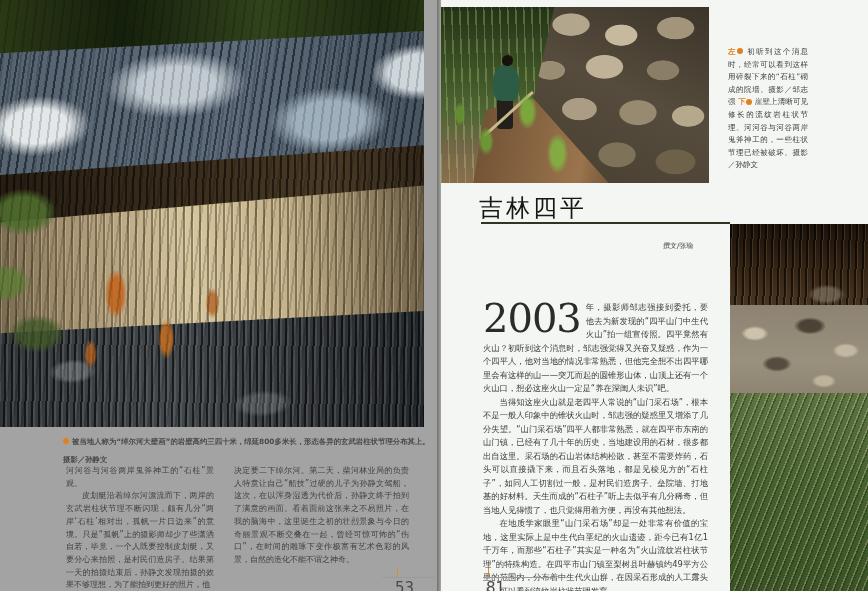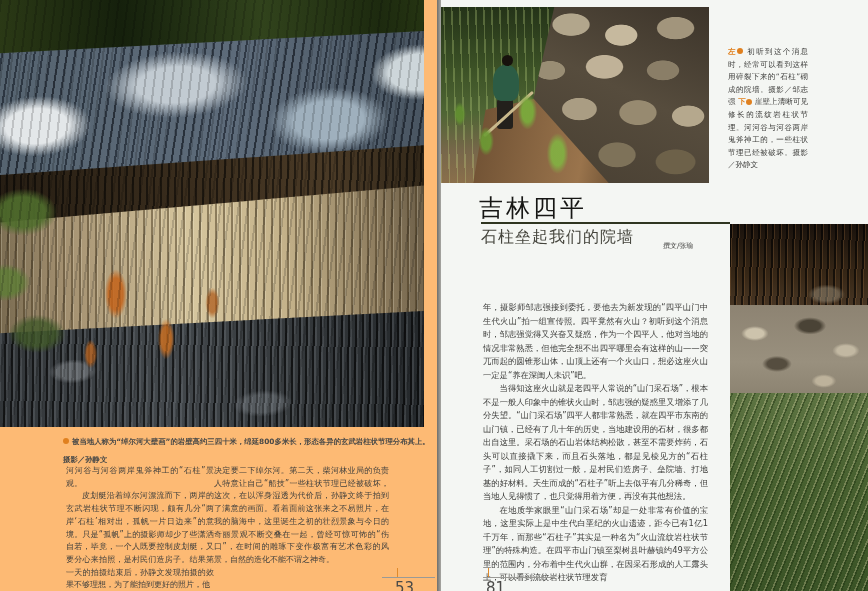--- a/index.html
+++ b/index.html
@@ -1,21 +1,21 @@
 <!DOCTYPE html>
 <html><head>
 <meta charset="utf-8">
 <style>
   * { margin:0; padding:0; box-sizing:border-box; }
   html,body { background:#d9d8d4; }
   body { font-family:"DejaVu Sans", sans-serif; }
   .spread { position:relative; width:868px; height:591px; overflow:hidden; background:#bdbcb8; }
 
   
-  .page-left  { position:absolute; left:0;   top:0; width:437px; height:591px; background:#fdba74; }
+  .page-left  { position:absolute; left:0;   top:0; width:437px; height:591px; background:#a3a3a3; }
   .page-right { position:absolute; left:441px; top:0; width:427px; height:591px; background:#f4f6f3; }
   .gutter { position:absolute; left:437px; top:0; width:4px; height:591px;
             background:linear-gradient(90deg,#6e6e6b,#a8a8a3); }
 
   
   .cliff { position:absolute; left:0; top:0; width:424px; height:427px; overflow:hidden; background:#3a3f3c; }
   .cliff .band { position:absolute; left:-20px; width:470px; }
   .veg-top { top:-14px; height:78px; transform:rotate(-2deg);
     background:linear-gradient(90deg,#2e3d17,#15200c 30%,#31431c 60%,#1d2a0f 85%,#2a3a14);
   }
@@ -60,21 +60,21 @@
   }
   .cliff-grain { position:absolute; inset:0;
     background:repeating-linear-gradient(97deg, rgba(0,0,0,.16) 0 2px, rgba(0,0,0,0) 2px 9px); }
 
   
   .lcap { position:absolute; left:63px; top:433px; width:358px; color:#4a4a48;
           font-size:7.4px; font-weight:bold; line-height:18px; white-space:nowrap; }
   .lcap .credit-line { display:block; }
   .cap-dot { display:inline-block; width:6px; height:6px; border-radius:50%;
              background:#e0801f; margin:0 3px 1px 0; vertical-align:middle; }
-  .lcols { position:absolute; left:66px; top:465px; width:343px; display:flex; 
+  .lcols { position:absolute; left:66px; top:465px; width:343px; display:flex; gap:20px;
            color:#3f3f3d; font-size:8px; line-height:12.7px; text-align:justify; }
   .lcols .c1 { width:148px; }
   .lcols .c2 { width:175px; }
   .indent { text-indent:2em; }
 
   
   .folio-rule { position:absolute; height:1px; background:#9a9a96; }
   .folio-tick { position:absolute; width:1px; height:9px; background:#e08a2a; }
   .folio-num  { position:absolute; font-size:15px; color:#4a4a48; }
 
@@ -185,21 +185,21 @@
       <span class="cap-dot"></span><span>被当地人称为“绰尔河大壁画”的岩壁高约三四十米，绵延800多米长，形态各异的玄武岩柱状节理分布其上。</span>
       <span class="credit-line">摄影／孙静文</span>
     </div>
 
     <div class="lcols">
       <div class="c1">
         <p>河河谷与河谷两岸鬼斧神工的“石柱”景观。</p>
         <p class="indent">皮划艇沿着绰尔河漂流而下，两岸的玄武岩柱状节理不断闪现，颇有几分“两岸‘石柱’相对出，孤帆一片日边来”的意境。只是“孤帆”上的摄影师却少了些潇洒自若，毕竟，一个人既要控制皮划艇，又要分心来拍照，是村民们造房子。结果第一天的拍摄结束后，孙静文发现拍摄的效果不够理想，为了能拍到更好的照片，他</p>
       </div>
       <div class="c2">
-        <p>决定要二下绰尔河。第二天，柴河林业局的负责人特意让自己“船技”一些柱状节理已经被破坏，这次，在以浑身湿透为代价后，孙静文终于拍到了满意的画面。看着面前这张来之不易照片，在我的脑海中，这里诞生之初的壮烈景象与今日的奇丽景观不断交叠在一起，曾经可惊可怖的“伤口”，在时间的雕琢下变作极富有艺术色彩的风景，自然的造化不能不谓之神奇。</p>
+        <p>决定要二下绰尔河。第二天，柴河林业局的负责人特意让自己“船技”过硬的儿子为孙静文驾船，这次，在以浑身湿透为代价后，孙静文终于拍到了满意的画面。看着面前这张来之不易照片，在我的脑海中，这里诞生之初的壮烈景象与今日的奇丽景观不断交叠在一起，曾经可惊可怖的“伤口”，在时间的雕琢下变作极富有艺术色彩的风景，自然的造化不能不谓之神奇。</p>
       </div>
     </div>
 
     <div class="folio-rule" style="left:382px; top:577px; width:53px;"></div>
     <div class="folio-tick" style="left:397px; top:568px;"></div>
     <div class="folio-num" style="left:395px; top:579px;">53</div>
   </div>
 
   <div class="gutter"></div>
 
@@ -216,25 +216,24 @@
       <div class="seedlings"></div>
     </div>
 
     <div class="rcaps">
       <span class="cap-label">左</span><span class="cap-dot"></span><span>初听到这个消息时，经常可以看到这样用碎裂下来的“石柱”砌成的院墙。</span><span>摄影／邹志强</span>
       <span class="cap-label">下</span><span class="cap-dot"></span><span>崖壁上清晰可见修长的流纹岩柱状节理。河河谷与河谷两岸鬼斧神工的，一些柱状节理已经被破坏。</span><span>摄影／孙静文</span>
     </div>
 
     <div class="title">吉林四平</div>
     <div class="title-rule"></div>
-    <div class="subtitle">石柱垒起我们的院墙</div>
     <div class="byline">撰文/张瑜</div>
 
     <div class="article">
-      <p><span>年，摄影师邹志强接到委托，要他去为新发现的“四平山门中生代火山”拍一组宣传照。四平竟然有火山？初听到这个消息时，邹志强觉得又兴奋又疑惑，作为一个四平人，他对当地的情况非常熟悉，但他完全想不出四平哪里会有这样的山——突兀而起的圆锥形山体，山顶上还有一个火山口，想必这座火山一定是“养在深闺人未识”吧。</span></p>
+      <p><span class="dropcap">2003</span><span>年，摄影师邹志强接到委托，要他去为新发现的“四平山门中生代火山”拍一组宣传照。四平竟然有火山？初听到这个消息时，邹志强觉得又兴奋又疑惑，作为一个四平人，他对当地的情况非常熟悉，但他完全想不出四平哪里会有这样的山——突兀而起的圆锥形山体，山顶上还有一个火山口，想必这座火山一定是“养在深闺人未识”吧。</span></p>
       <p class="indent">当得知这座火山就是老四平人常说的“山门采石场”，根本不是一般人印象中的锥状火山时，邹志强的疑惑里又增添了几分失望。“山门采石场”四平人都非常熟悉，就在四平市东南的山门镇，已经有了几十年的历史，当地建设用的石材，很多都出自这里。采石场的石山岩体结构松散，甚至不需要炸药，石头可以直接撬下来，而且石头落地，都是见棱见方的“石柱子”，如同人工切割过一般，是村民们造房子、垒院墙、打地基的好材料。天生而成的“石柱子”听上去似乎有几分稀奇，但当地人见得惯了，也只觉得用着方便，再没有其他想法。</p>
       <p class="indent">在地质学家眼里“山门采石场”却是一处非常有价值的宝地，这里实际上是中生代白垩纪的火山遗迹，距今已有1亿1千万年，而那些“石柱子”其实是一种名为“火山流纹岩柱状节理”的特殊构造。在四平市山门镇至梨树县叶赫镇约49平方公里的范围内，分布着中生代火山群，在因采石形成的人工露头上，可以看到流纹岩柱状节理发育</p>
     </div>
 
     <div class="tall">
       <div class="tall-rock"></div>
       <div class="tall-talus"></div>
       <div class="tall-field"></div>
     </div>
 

